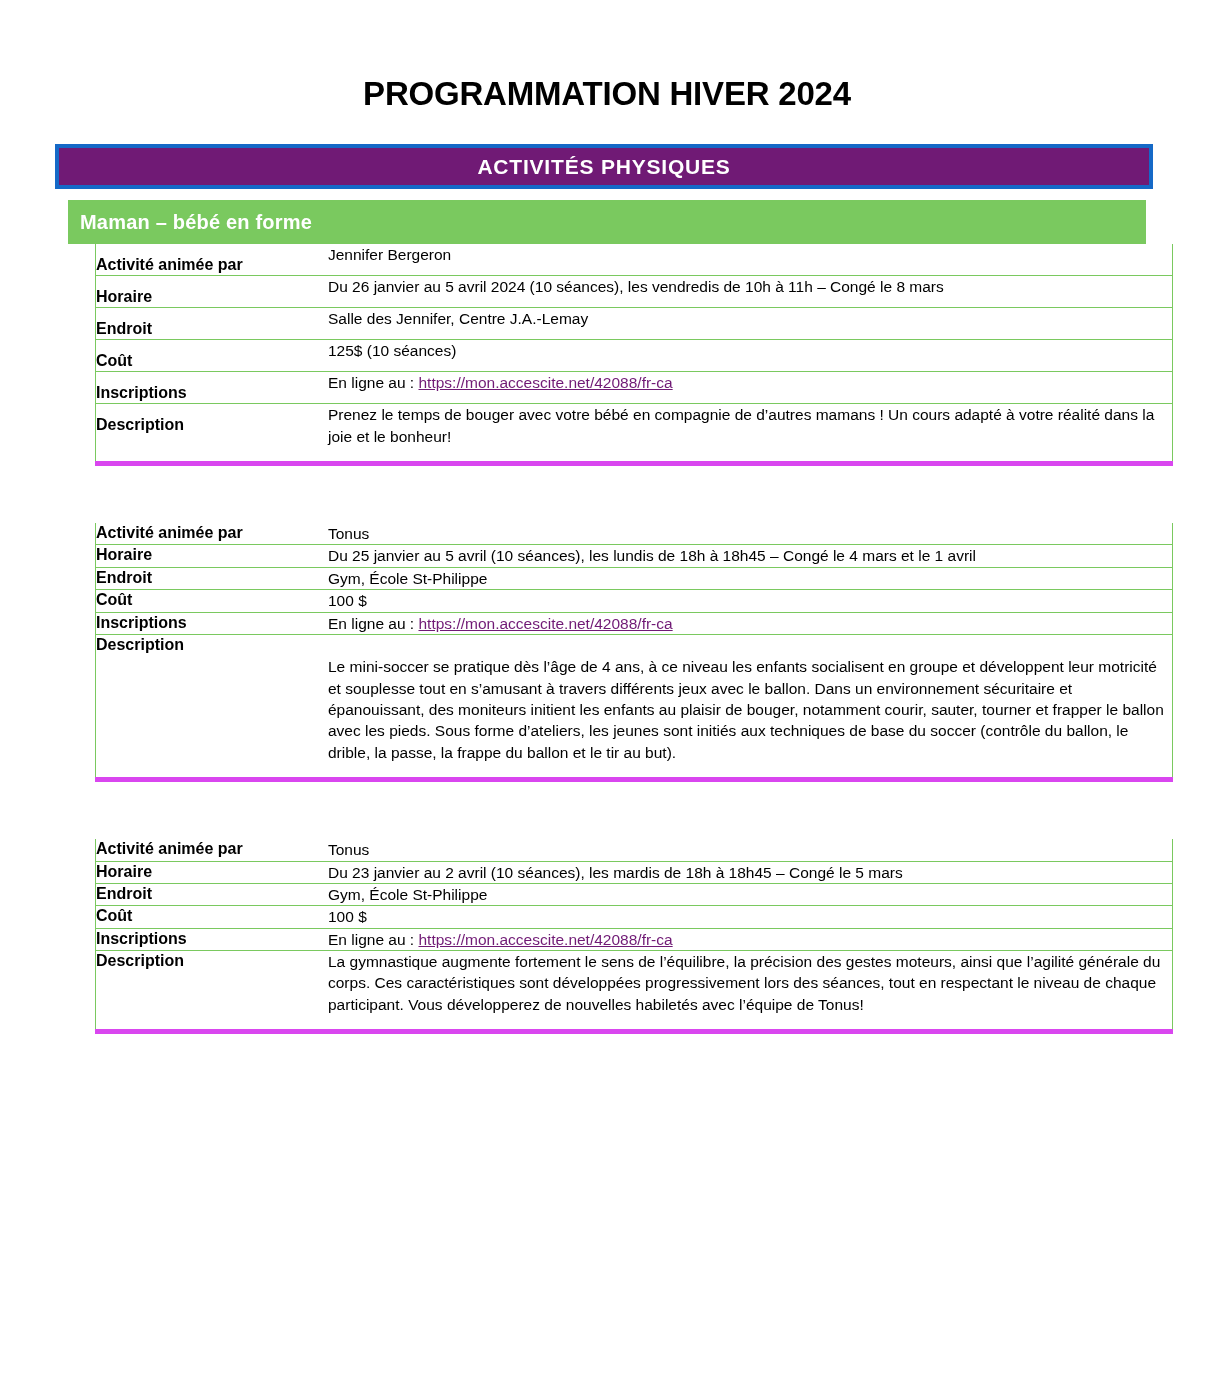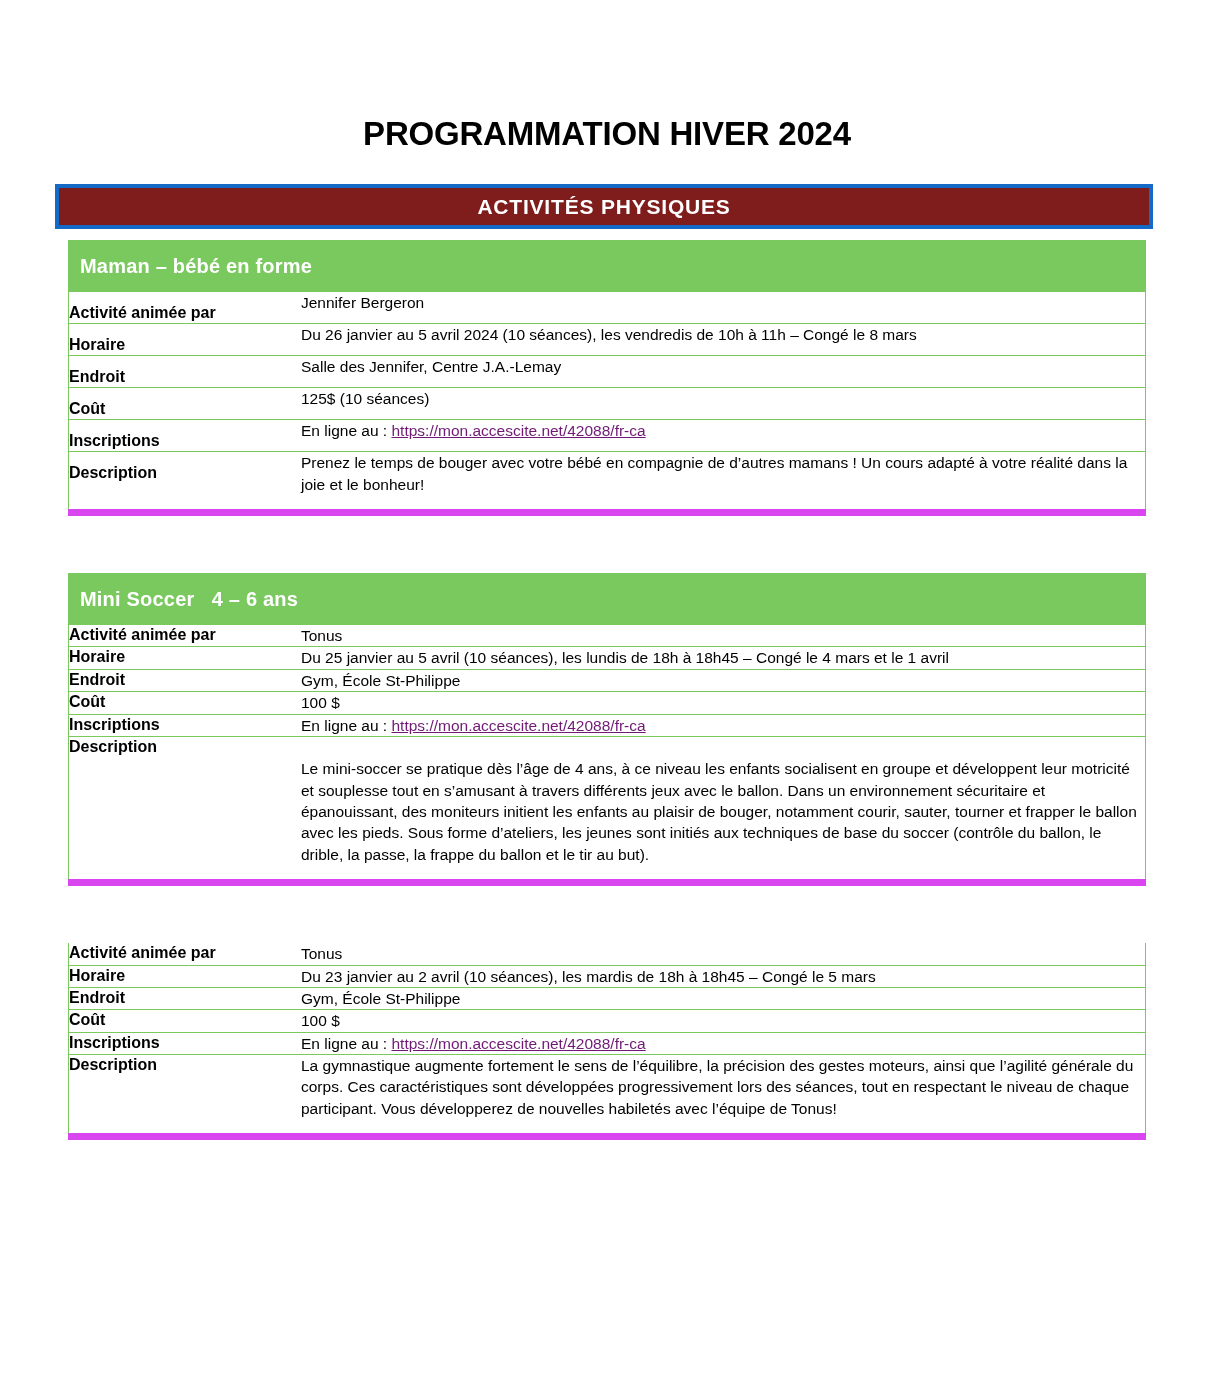--- a/index.html
+++ b/index.html
@@ -22,32 +22,32 @@
     box-sizing: border-box;
   }
 
   
   .doc-title {
     text-align: center;
     font-size: 33px;
     font-weight: bold;
     letter-spacing: -0.2px;
     margin: 0;
-    padding-top: 116px;
+    padding-top: 76px;
     line-height: 1.1;
   }
 
   
   .banner-wrap {
     margin: 32px auto 0 auto;
     width: 1098px;
     margin-left: 55px;
   }
   .banner {
-    background: #7f1d1d;
+    background: #701a75;
     border: 4px solid #1569c7;
     box-sizing: border-box;
     height: 45px;
     display: flex;
     align-items: center;
     justify-content: center;
   }
   .banner-text {
     color: #ffffff;
     font-size: 21px;
@@ -58,41 +58,42 @@
   
   .activity {
     width: 1078px;
     margin-left: 68px;
   }
   .activity.first { margin-top: 11px; }
   .activity.spaced { margin-top: 57px; }
 
   .act-header {
     background: #7ac95f;
-    height: 52px;
+    height: 44px;
     display: flex;
     align-items: center;
     padding-left: 12px;
     box-sizing: border-box;
   }
   .act-header-text {
     color: #ffffff;
     font-size: 20px;
     font-weight: bold;
     letter-spacing: 0.2px;
     white-space: pre;
   }
 
   table.act-table {
     width: 100%;
     border-collapse: collapse;
     table-layout: fixed;
     border-left: 1px solid #7ac95f;
     border-right: 1px solid #7ac95f;
-    border-bottom: 7px solid #d946ef;
+    border-bottom: 5px solid #d946ef;
+    margin-left: 27px;
   }
   table.act-table td {
     border-bottom: 1px solid #7ac95f;
     vertical-align: top;
     padding: 0;
   }
   table.act-table tr:last-child td {
     border-bottom: none;
   }
 
@@ -167,23 +168,20 @@
         </tr>
         <tr class="r-desc">
           <td class="label-cell">Description</td>
           <td class="value-cell">Prenez le temps de bouger avec votre bébé en compagnie de d’autres mamans ! Un cours adapté à votre réalité dans la joie et le bonheur!</td>
         </tr>
       </tbody>
     </table>
   </div>
 
   <div class="activity spaced">
-    <div class="act-header">
-      <span class="act-header-text">Mini Soccer   4 – 6 ans</span>
-    </div>
     <table class="act-table">
       <tbody>
         <tr class="r-normal">
           <td class="label-cell">Activité animée par</td>
           <td class="value-cell">Tonus</td>
         </tr>
         <tr class="r-normal">
           <td class="label-cell">Horaire</td>
           <td class="value-cell">Du 25 janvier au 5 avril (10 séances), les lundis de 18h à 18h45 – Congé le 4 mars et le 1 avril</td>
         </tr>

